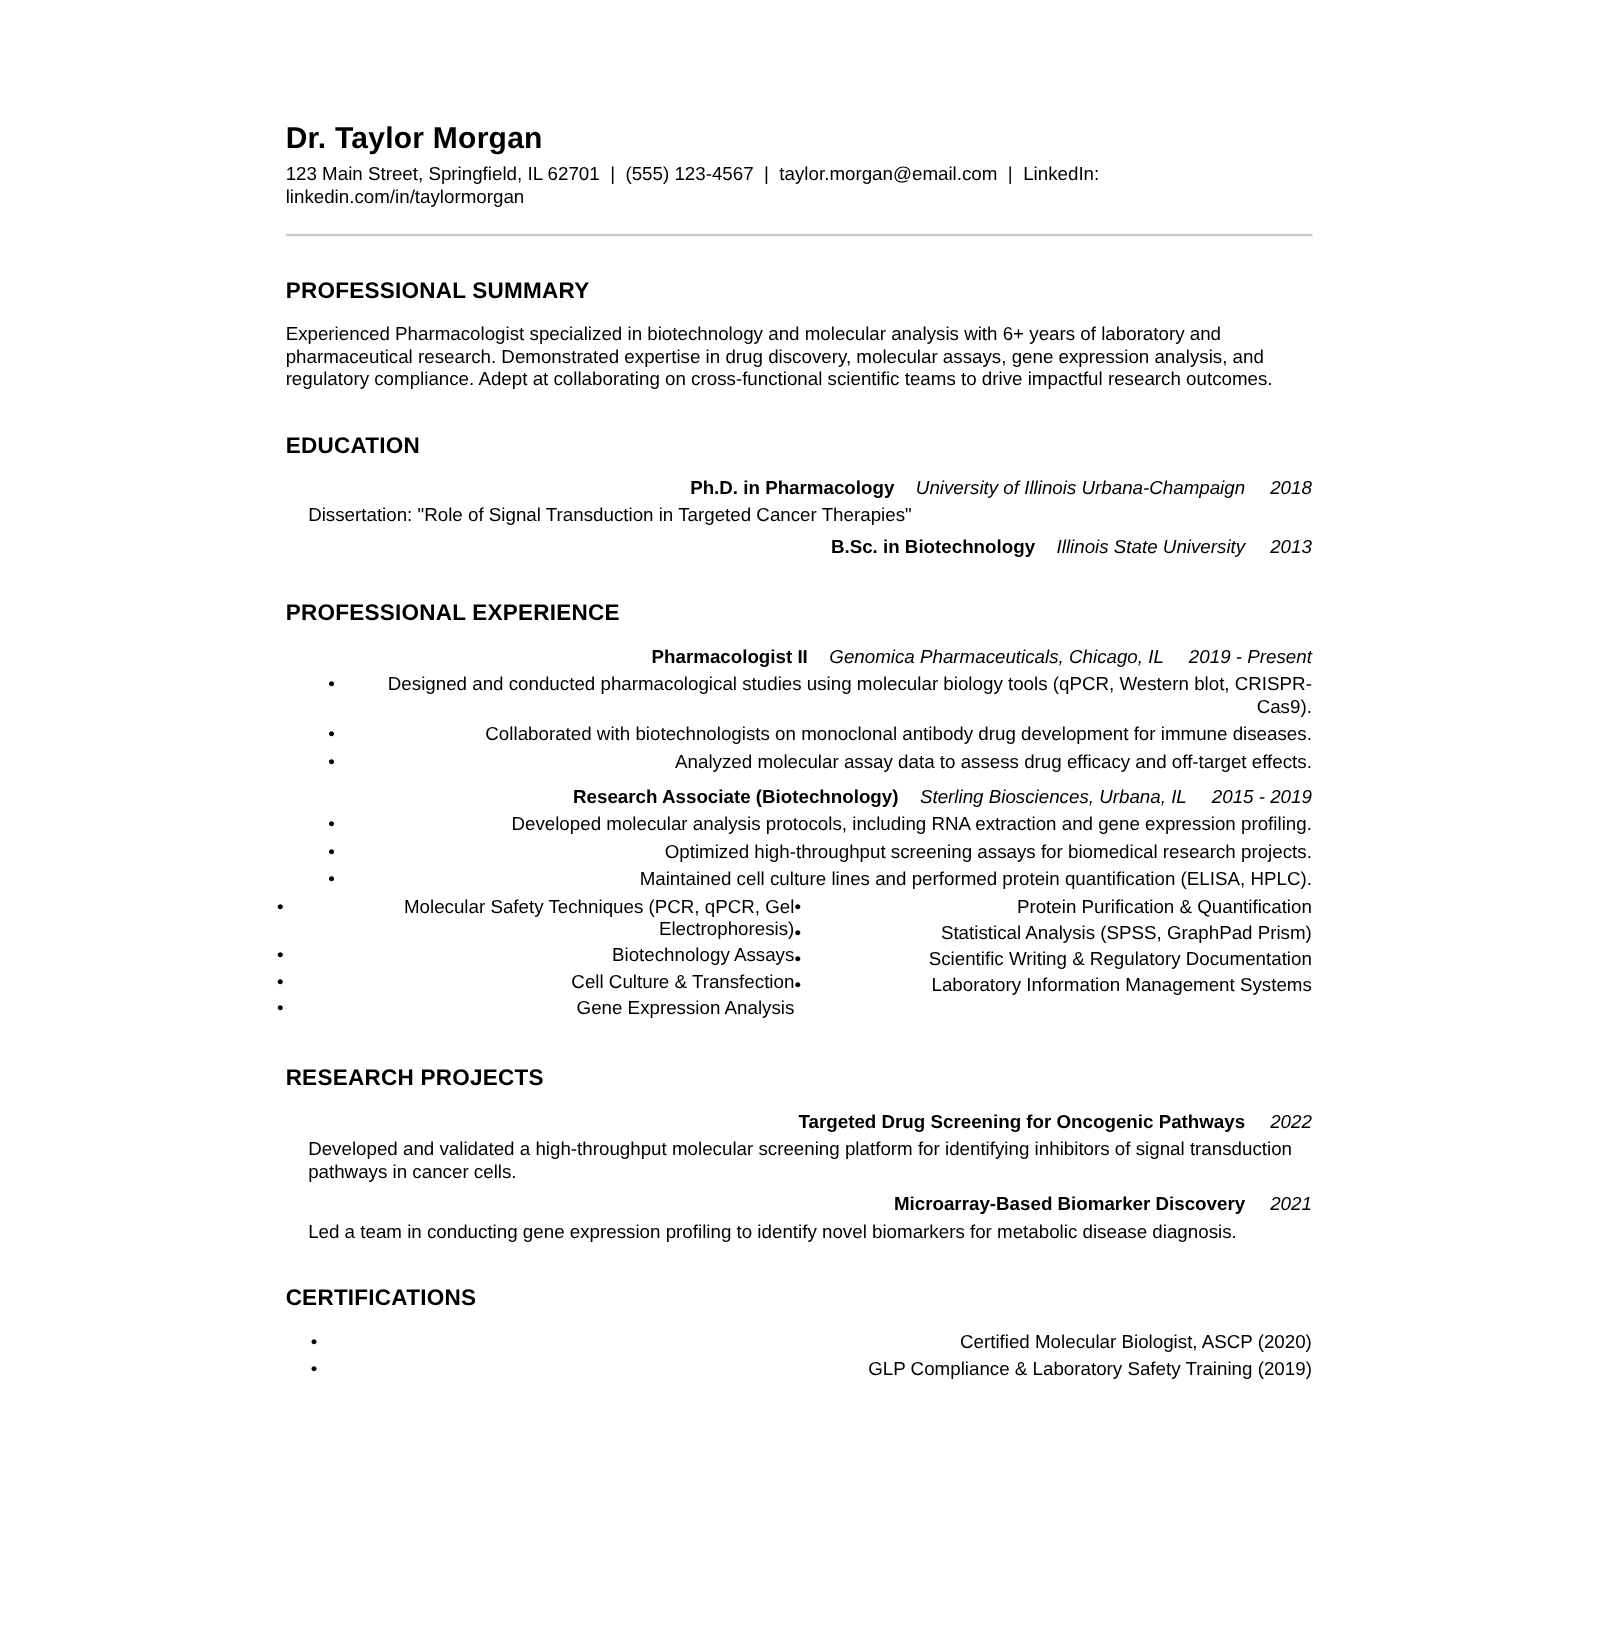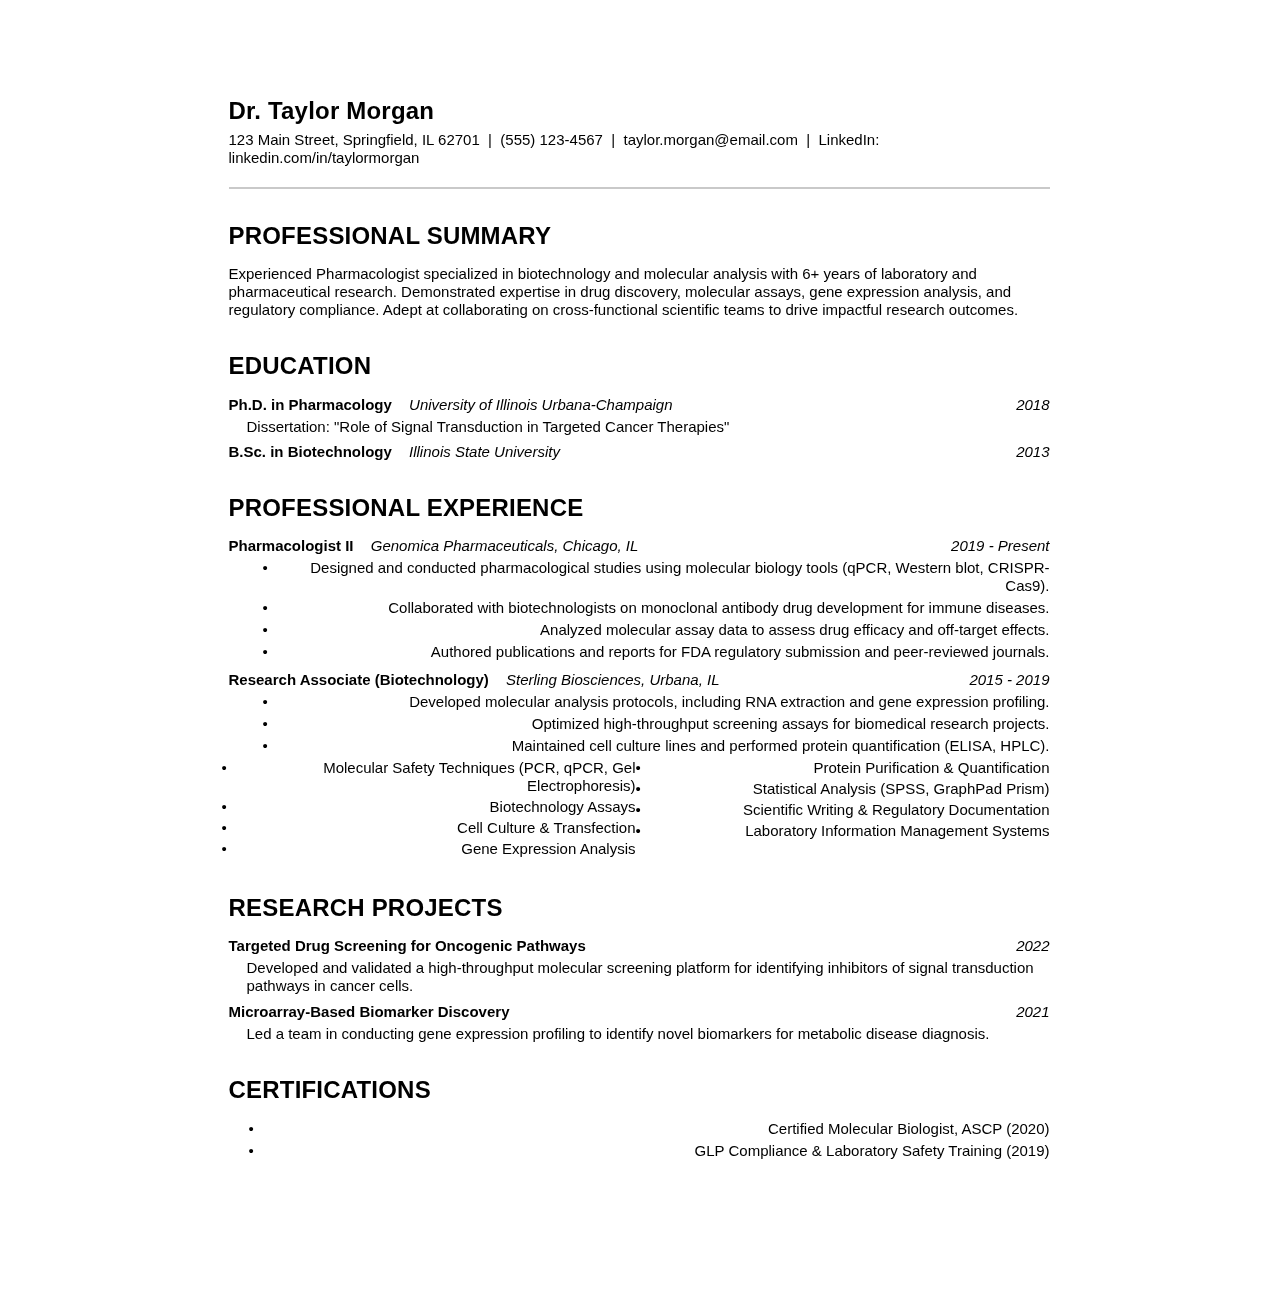--- a/index.html
+++ b/index.html
@@ -37,32 +37,32 @@
     line-height: 1.2;
   }
   .divider {
     border: none;
     border-top: 2px solid #c9c9c9;
     margin: 20px 0 0 0;
   }
 
   
   .section-title {
-    font-size: 24px;
+    font-size: 18px;
     font-weight: bold;
     letter-spacing: 0.2px;
     margin: 34px 0 16px 0;
     line-height: 1.1;
   }
   .summary-text { margin: 0; }
 
   
   .entry-row {
     display: flex;
-    justify-content: space-between;
+    justify-content: flex-end;
     align-items: baseline;
     margin: 0 0 4px 0;
   }
   .entry-left { min-width: 0; }
   .bold { font-weight: bold; }
   .sub-label { font-style: italic; margin-left: 13px; }
   .entry-date {
     font-style: italic;
     white-space: nowrap;
     margin-left: 20px;
@@ -148,21 +148,20 @@
         <span class="entry-left">
           <span class="bold">Pharmacologist II</span>
           <span class="sub-label">Genomica Pharmaceuticals, Chicago, IL</span>
         </span>
         <span class="entry-date">2019 - Present</span>
       </div>
       <ul class="job-bullets">
         <li>Designed and conducted pharmacological studies using molecular biology tools (qPCR, Western blot, CRISPR-Cas9).</li>
         <li>Collaborated with biotechnologists on monoclonal antibody drug development for immune diseases.</li>
         <li>Analyzed molecular assay data to assess drug efficacy and off-target effects.</li>
-        <li>Authored publications and reports for FDA regulatory submission and peer-reviewed journals.</li>
       </ul>
     </div>
 
     <div class="job">
       <div class="entry-row job-header">
         <span class="entry-left">
           <span class="bold">Research Associate (Biotechnology)</span>
           <span class="sub-label">Sterling Biosciences, Urbana, IL</span>
         </span>
         <span class="entry-date">2015 - 2019</span>

